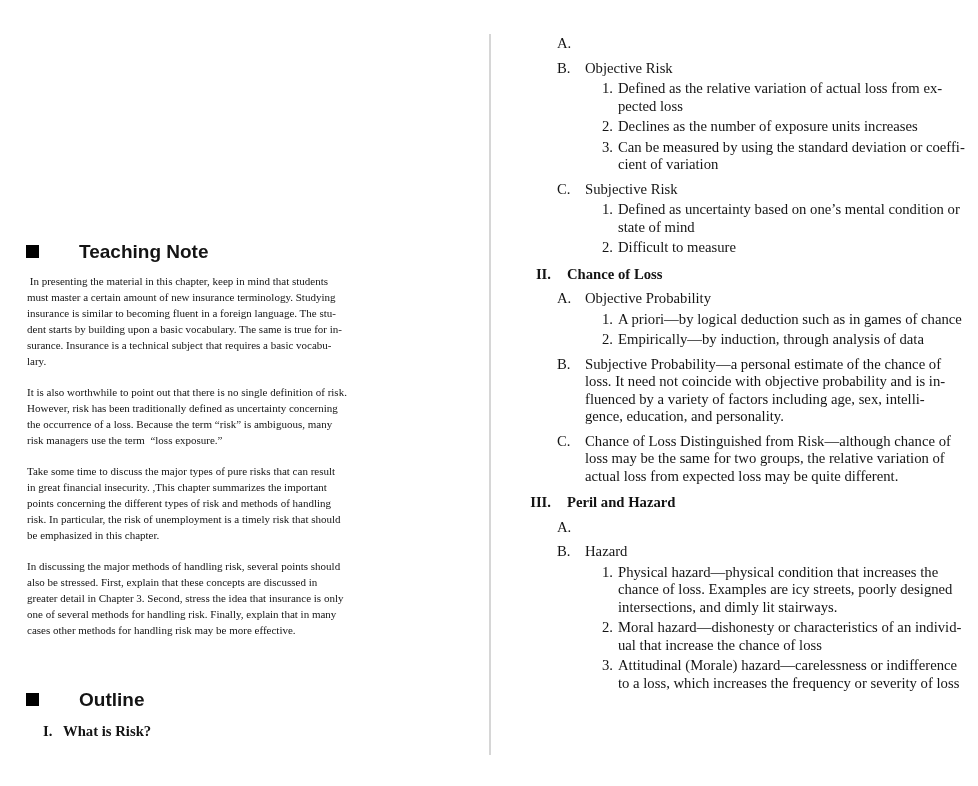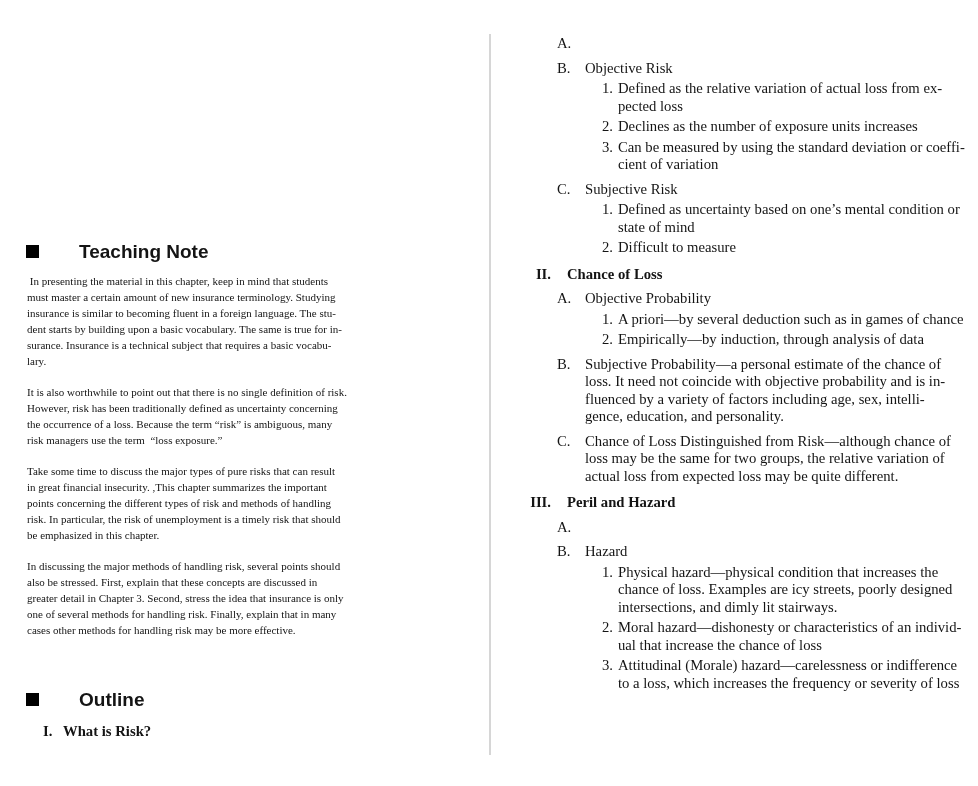--- a/index.html
+++ b/index.html
@@ -135,21 +135,21 @@
       <div class="row section">
     <span class="lab">II.</span>
     <div class="txt">Chance of Loss</div>
   </div>
       <div class="row alpha">
     <span class="lab">A.</span>
     <div class="txt">Objective Probability</div>
   </div>
       <div class="row num">
     <span class="lab">1.</span>
-    <div class="txt">A priori—by several deduction such as in games of chance</div>
+    <div class="txt">A priori—by logical deduction such as in games of chance</div>
   </div>
       <div class="row num">
     <span class="lab">2.</span>
     <div class="txt">Empirically—by induction, through analysis of data</div>
   </div>
       <div class="row alpha">
     <span class="lab">B.</span>
     <div class="txt">Subjective Probability—a personal estimate of the chance of
 loss. It need not coincide with objective probability and is in-
 fluenced by a variety of factors including age, sex, intelli-

